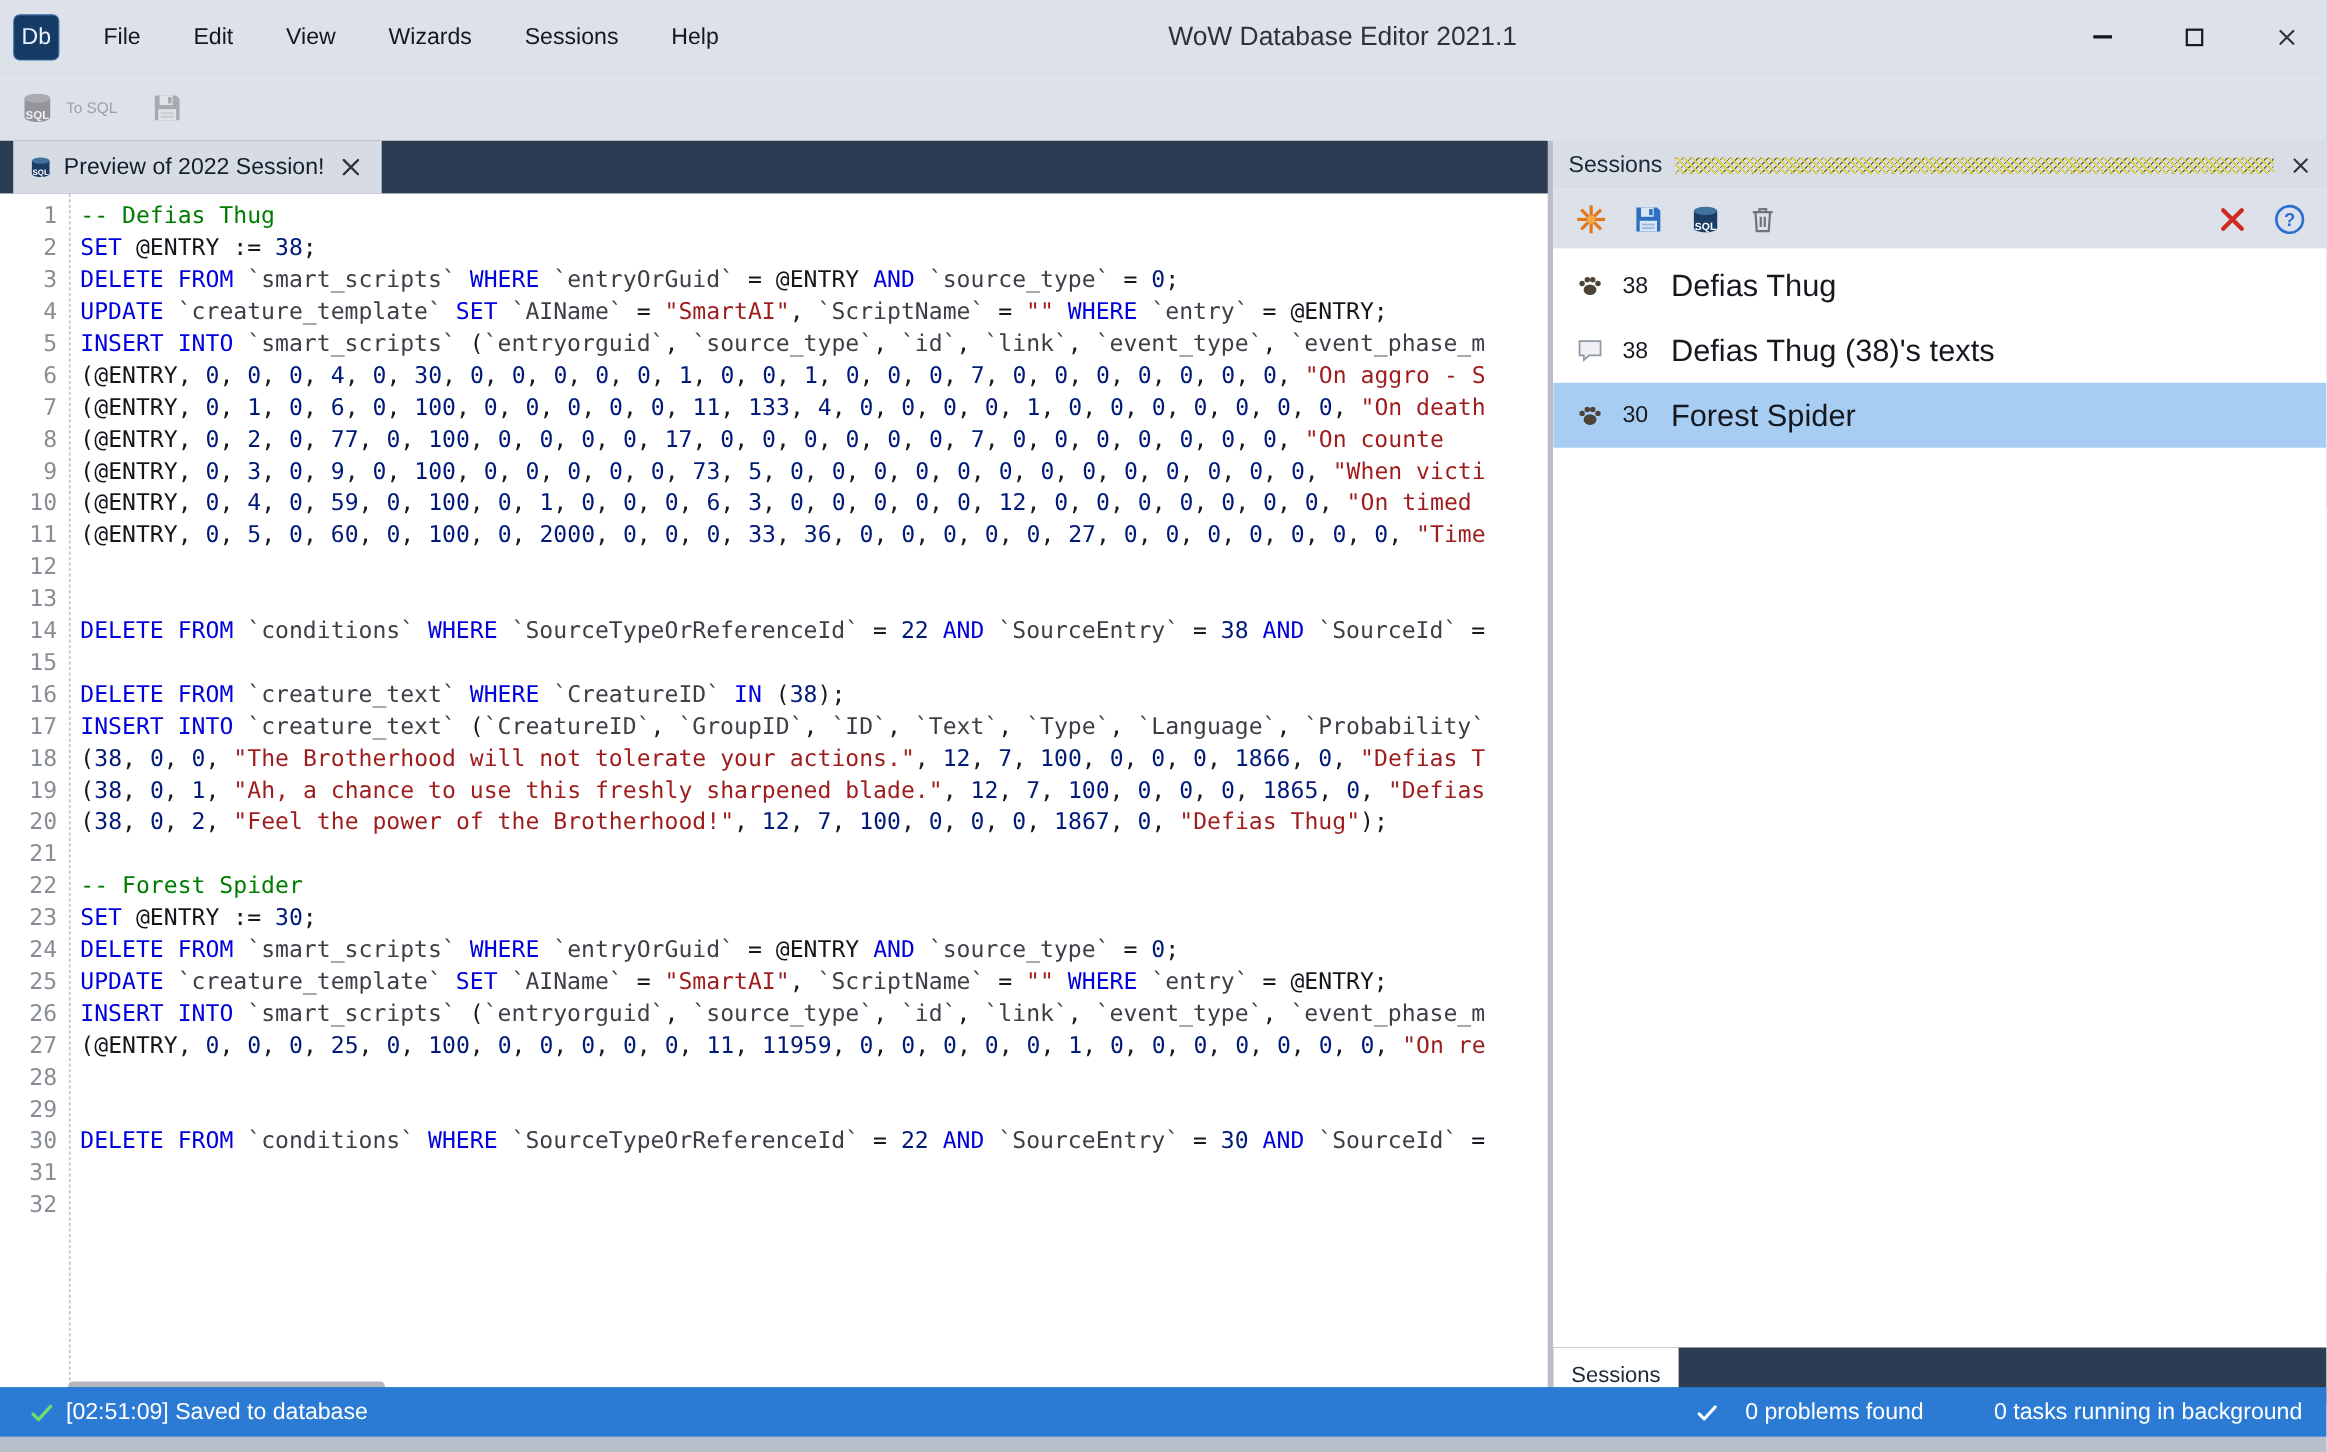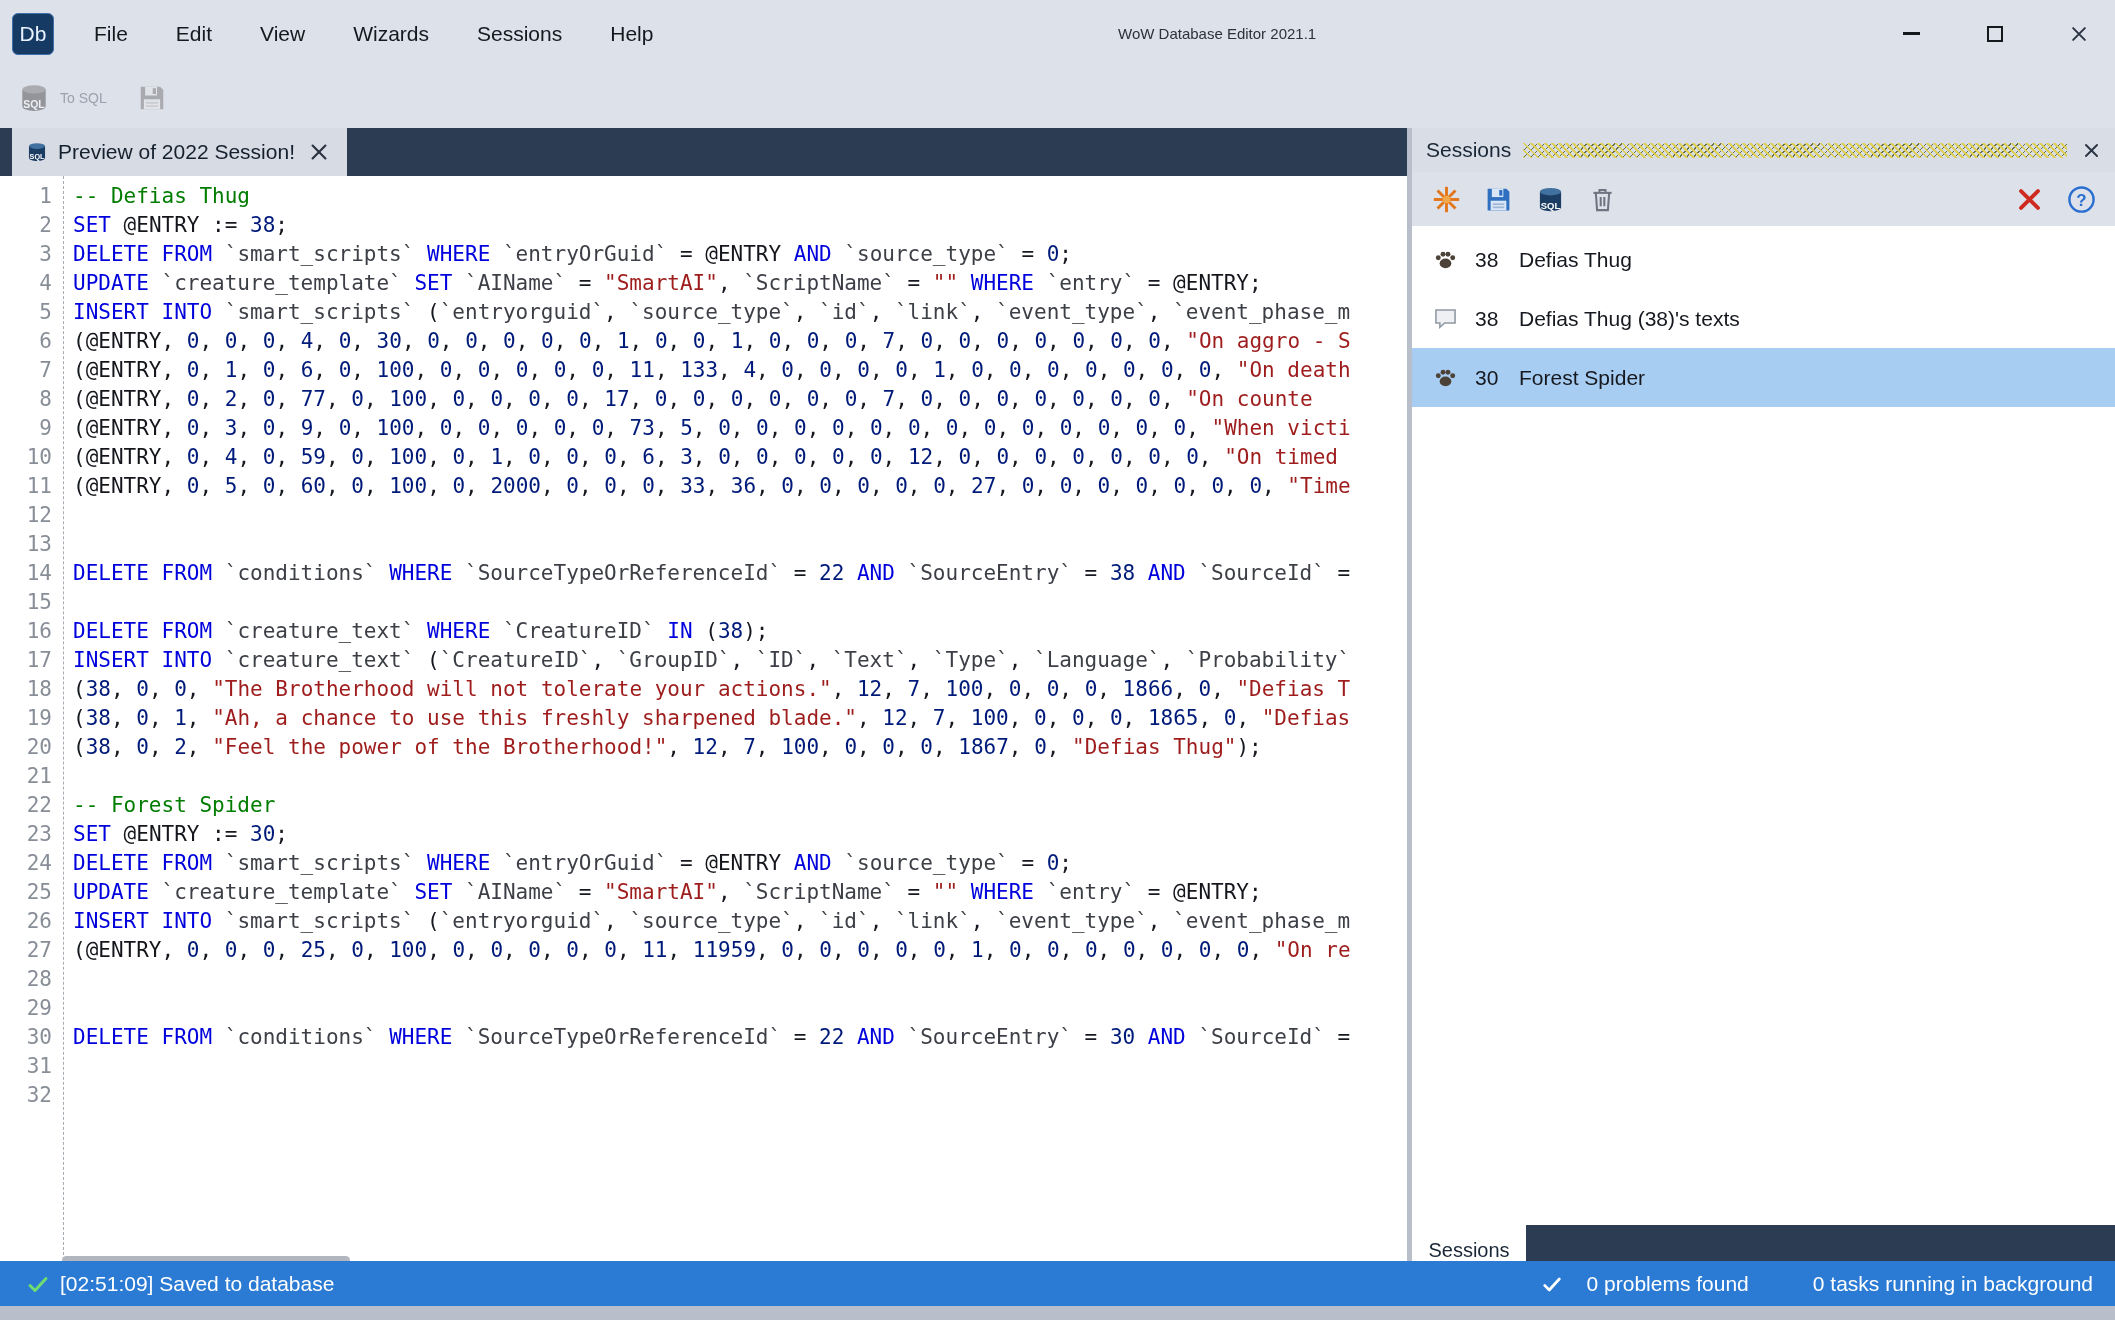--- a/index.html
+++ b/index.html
@@ -7,21 +7,21 @@
 body{font-family:"Liberation Sans",sans-serif;color:#15181e;background:#b9bfca}
 #app{position:relative;width:2115px;height:1320px;background:#b9bfca}
 .icon{display:inline-flex}
 .icon svg{width:100%;height:100%;display:block}
 button{cursor:pointer;font-family:inherit}
 
 #titlebar{position:absolute;left:0;top:0;width:100%;height:67px;background:#dde1ea;display:flex;align-items:center;padding-left:12px}
 #logo{width:42px;height:42px;border-radius:6px;background:#153a63;border:1px solid #3f6fa8;color:#eaf2ff;font-weight:normal;font-size:21px;display:flex;align-items:center;justify-content:center}
 #menus{display:flex;align-items:center;margin-left:16px;height:67px}
 .menu-item{padding:0 24px;font-size:21px;color:#14181f;height:67px;display:flex;align-items:center;background:none;border:none}
-#win-title{position:absolute;left:1118px;top:0;height:67px;display:flex;align-items:center;font-size:15px;color:#2c313b}
+#win-title{position:absolute;left:1062px;top:0;height:67px;display:flex;align-items:center;font-size:24px;color:#2c313b}
 #win-controls{position:absolute;right:16px;top:0;height:67px;display:flex;align-items:center;gap:44px}
 .ctl{width:40px;height:40px;display:flex;align-items:center;justify-content:center;background:none;border:none}
 .glyph-min{width:17px;height:3px;background:#15181d}
 .glyph-max{width:16px;height:16px;border:2px solid #15181d}
 
 #toolbar{position:absolute;left:0;top:67px;width:100%;height:61px;background:#dde1ea;display:flex;align-items:center;padding-left:18px}
 .tbtn{display:flex;align-items:center;gap:10px;background:none;border:none}
 .disabled{filter:grayscale(1) opacity(.45)}
 #tosql-label{font-size:14px;color:#9aa1ad}
 #toolbar-save{margin-left:30px}
@@ -59,21 +59,21 @@
 .pbtn .icon{width:29px;height:29px}
 #panel-content{flex:1;background:#fff;overflow:hidden}
 #session-dropdown{margin:9px;height:45px;width:calc(100% - 18px);display:flex;align-items:center;background:#efefef;border:1px solid #99a0ab;padding:0 12px}
 #dropdown-value{flex:1;text-align:left;font-size:21px;color:#1a1e26}
 #session-dropdown .icon{width:24px;height:24px}
 #session-list{margin-top:4px}
 .srow{height:59px;display:flex;align-items:center;padding-left:20px;background:#fff;width:100%}
 .srow.selected{background:var(--selection,#a8cdf2)}
 .sicon{width:27px;height:27px;display:inline-flex;margin-right:16px}
 .sid{width:44px;font-size:21px;color:#15181e}
-.slabel{font-size:21px;color:#15181e}
+.slabel{font-size:28px;color:#15181e}
 #panel-bottom{height:50px;display:flex;flex:0 0 auto;background:var(--dark,#2c3c52)}
 #panel-bottom-tab{width:114px;background:#fff;border:none;font-size:20px;color:#1a2736}
 
 #statusbar{position:absolute;left:0;bottom:14px;width:100%;height:45px;background:var(--statusbar,#2b7bd4);display:flex;align-items:center;color:#fff;padding:0 22px 0 26px;font-size:21px}
 #status-check{width:24px;height:24px;color:var(--ok-green,#6fdd6f);margin-right:10px}
 #status-right{margin-left:auto;display:flex;align-items:center;gap:64px}
 #problems{display:flex;align-items:center;gap:24px;background:none;border:none;color:#fff;font-size:21px}
 #problems .icon{width:22px;height:22px;color:#fff}
 #tasks{background:none;border:none;color:#fff;font-size:21px}
 </style>

